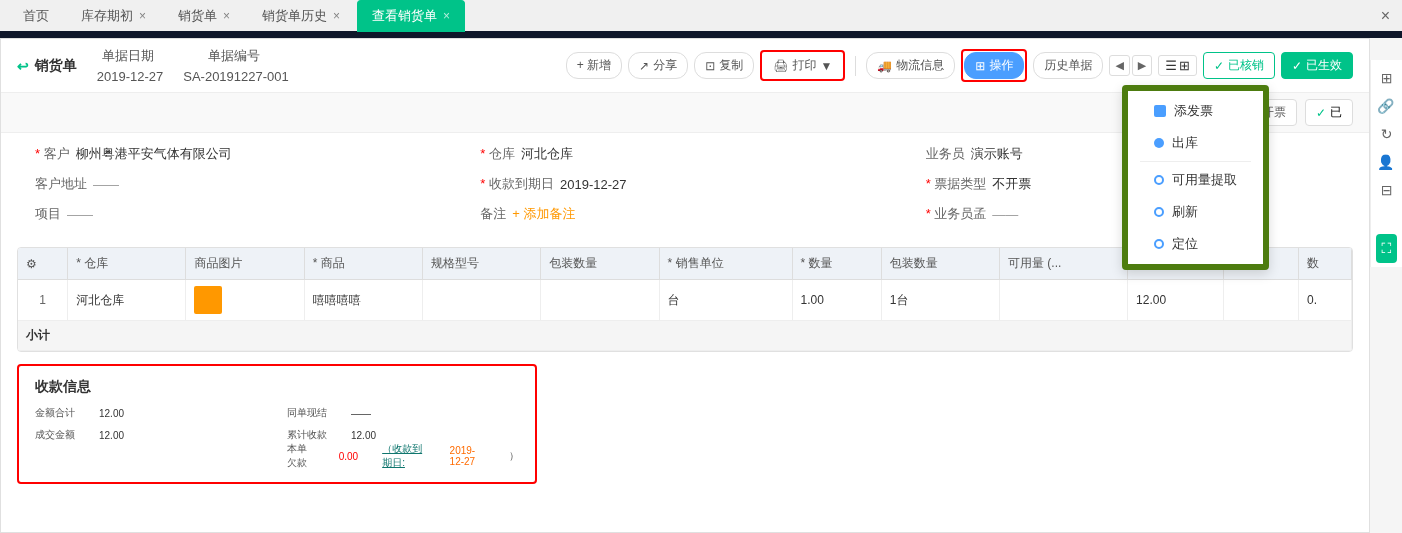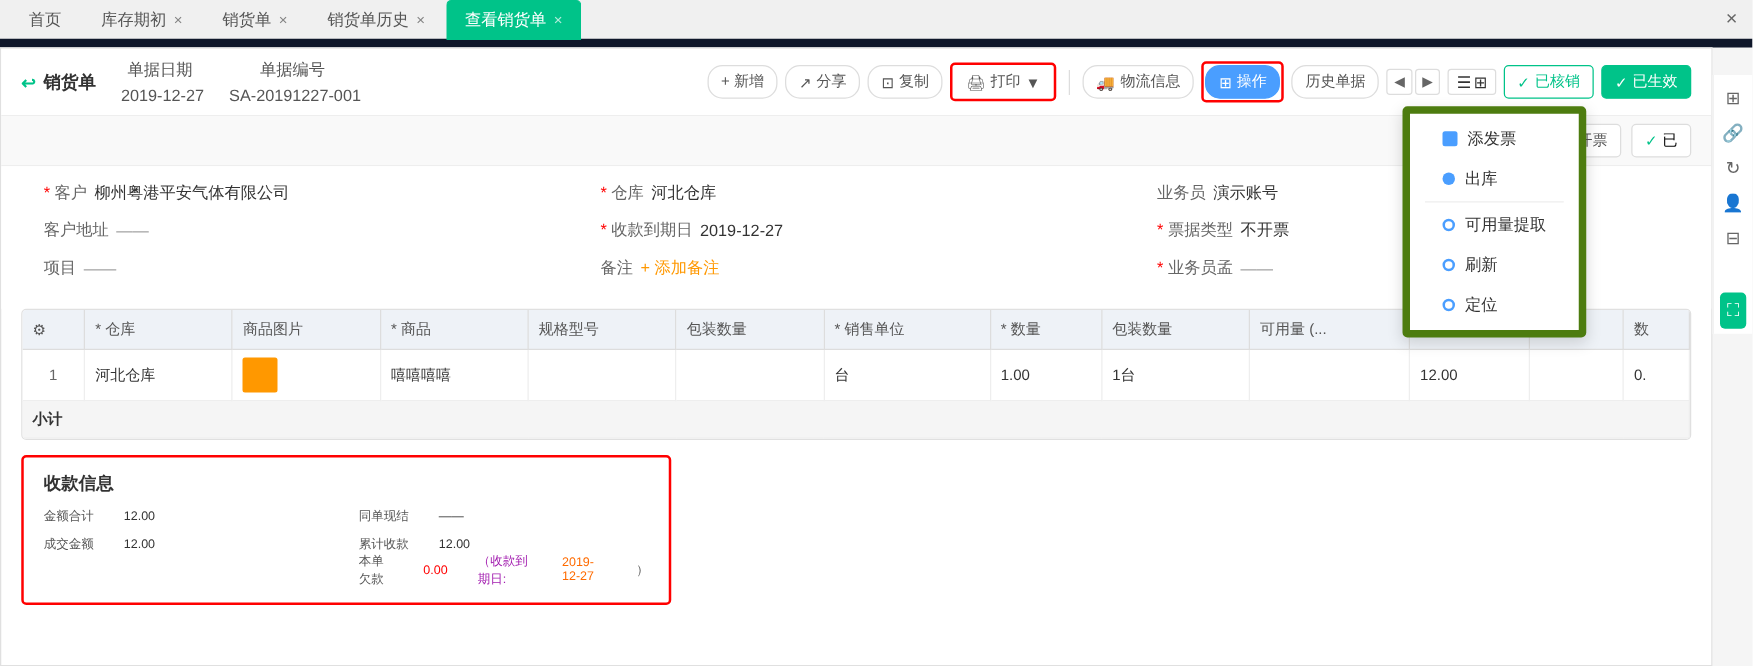--- a/index.html
+++ b/index.html
@@ -408,21 +408,21 @@
             <span class="payment-label">同单现结</span>
             <span class="payment-value">——</span>
           </div>
           <div class="payment-row" style="margin-top: 8px;">
             <span class="payment-label">累计收款</span>
             <span class="payment-value">12.00</span>
           </div>
           <div class="payment-row" style="margin-top: 0;">
             <span class="payment-label">本单欠款</span>
             <span class="payment-value red">0.00</span>
-            <span class="payment-value" style="color: #a21caf;">（收款到期日: </span>
+            <span class="payment-value" style="color: #0f766e; text-decoration: underline;">（收款到期日: </span>
             <span class="payment-value" style="color: #ff6b00;">2019-12-27</span>
             <span class="payment-value" style="color: #555;">）</span>
           </div>
         </div>
       </div>
     </div>
 
   </div>
 
   <div class="right-sidebar">

